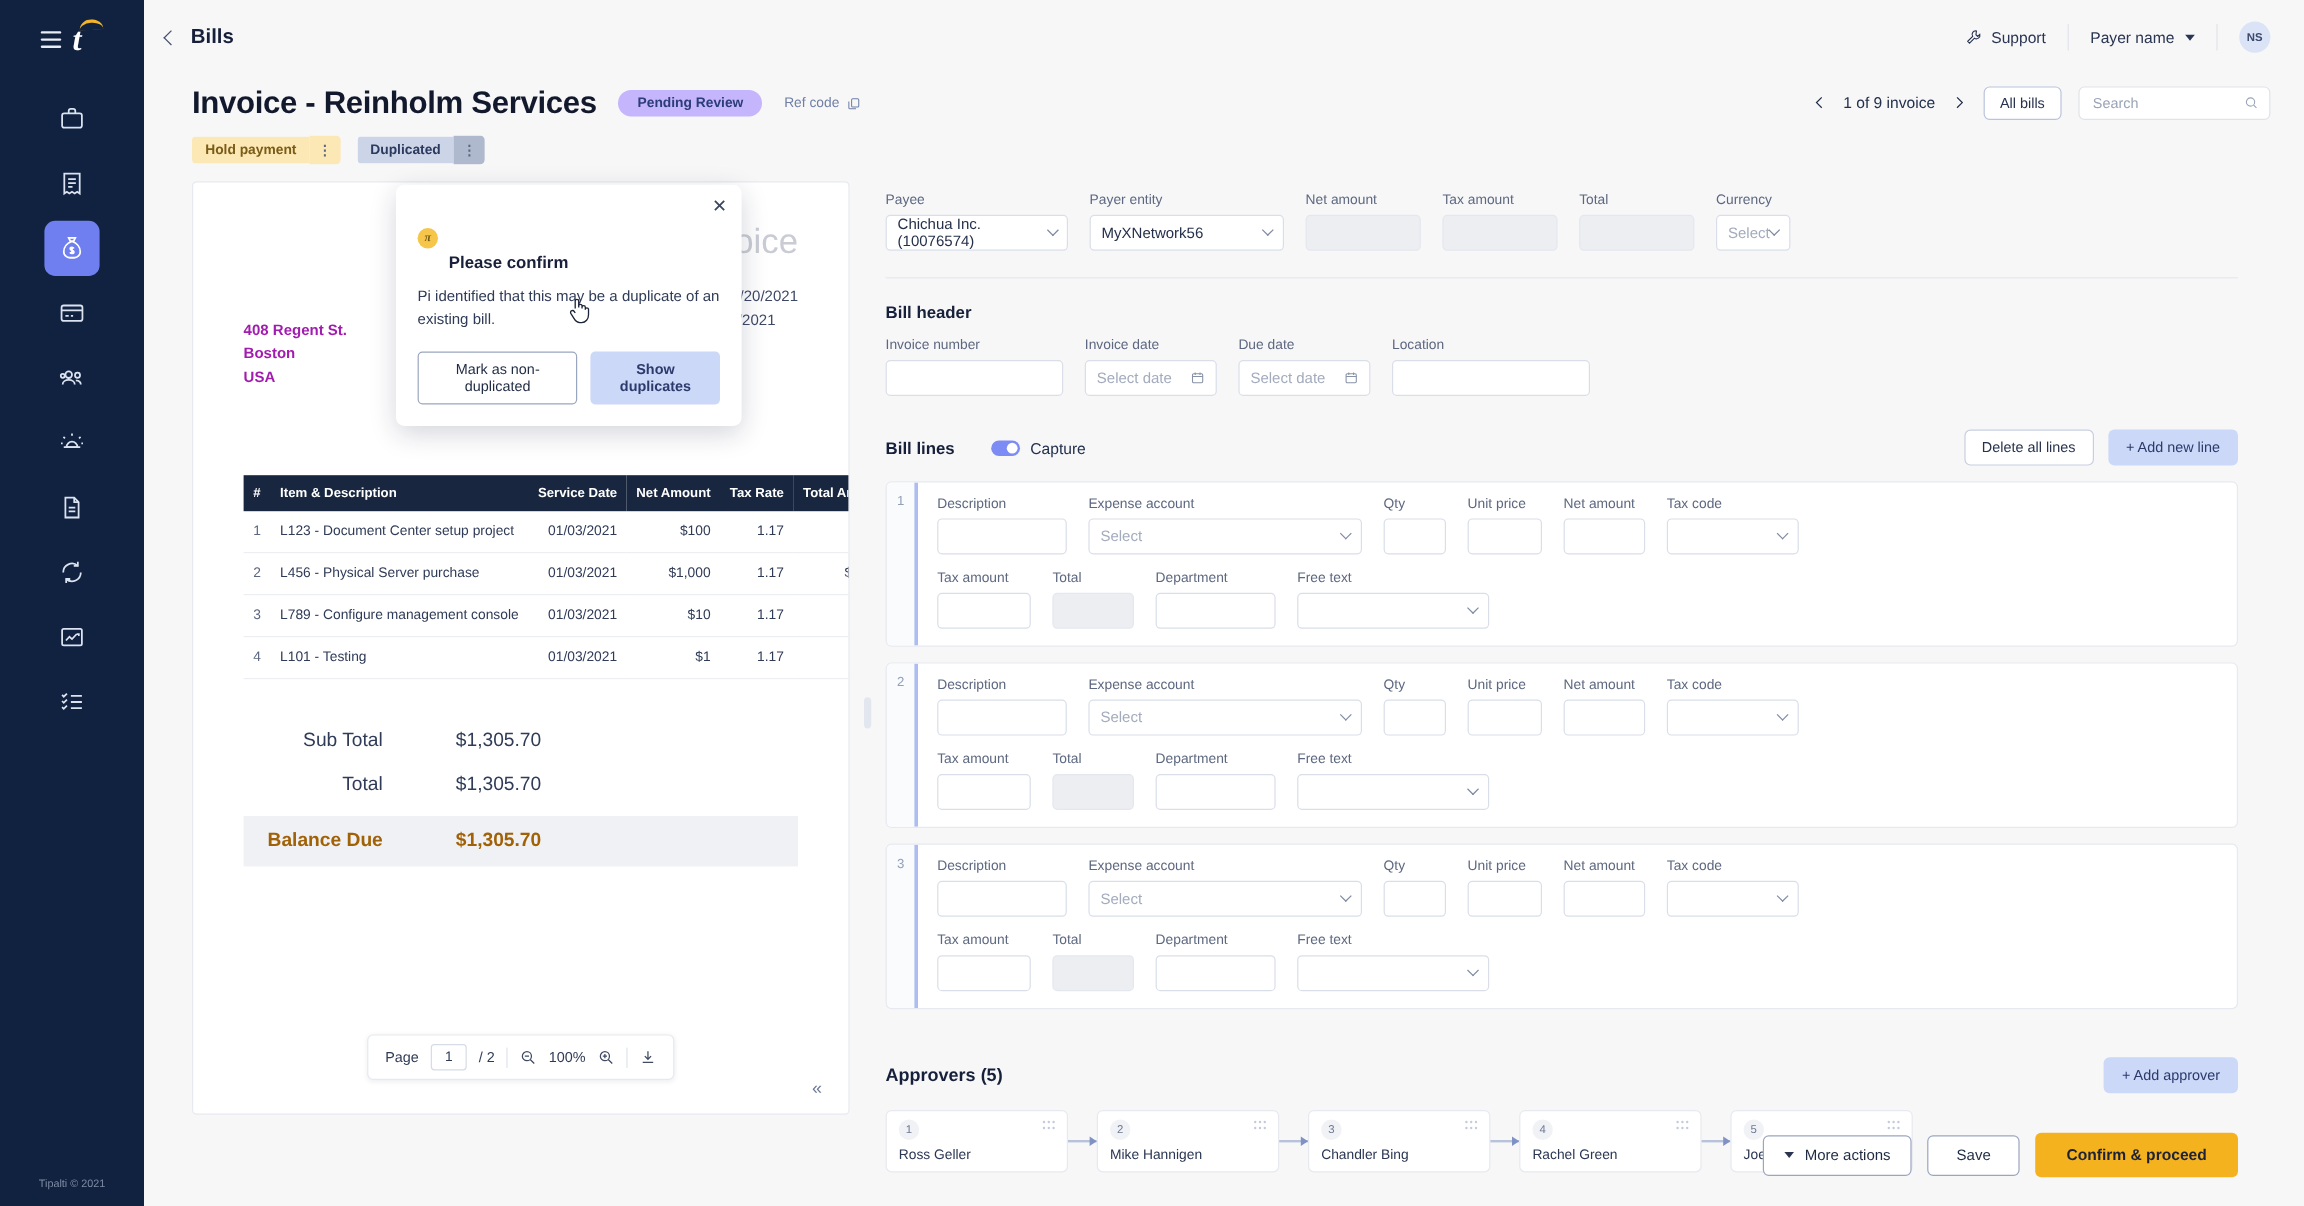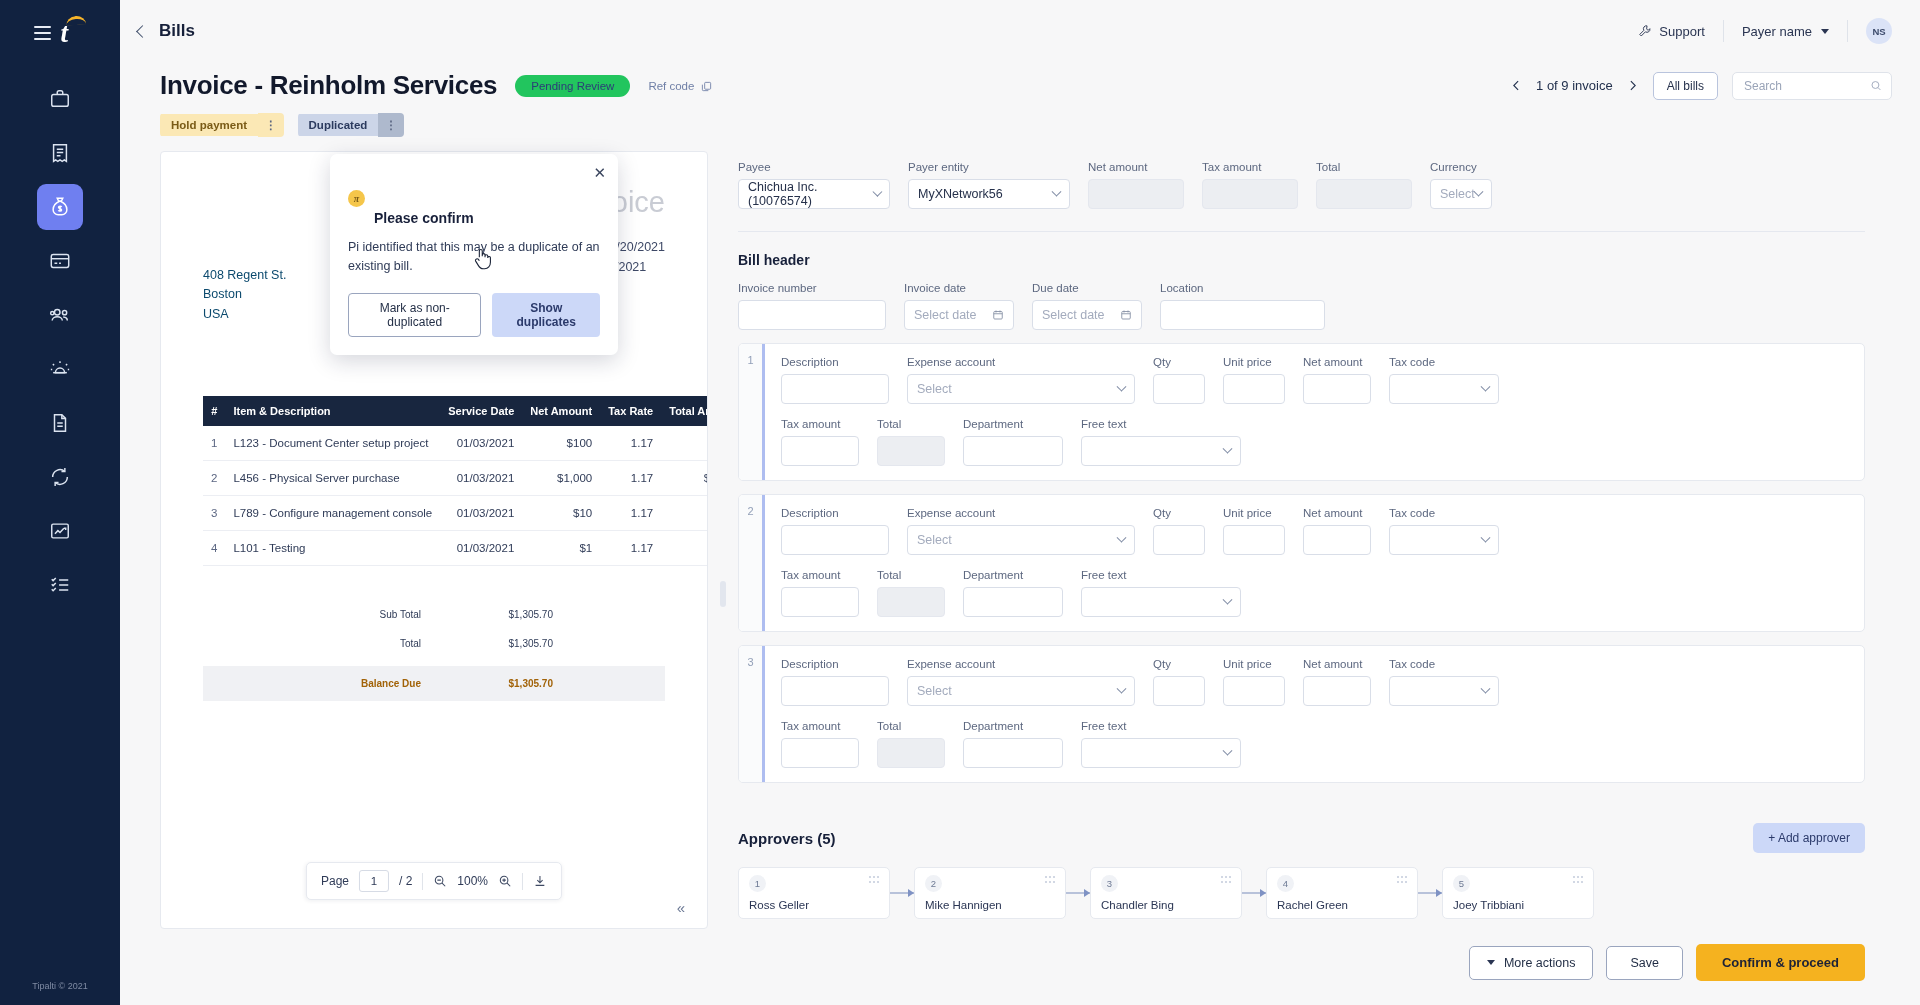--- a/index.html
+++ b/index.html
@@ -64,22 +64,22 @@
   .avatar {
     width:26px; height:26px; border-radius:50%; background:#dbe3f7; color:#3c4a6b;
     font-size:9.5px; font-weight:700; display:flex; align-items:center; justify-content:center;
     margin-left:18px; cursor:pointer;
   }
 
   
   .title-row { padding:8px 28px 0 40px; display:flex; align-items:center; gap:18px; }
   .inv-title { font-size:26px; font-weight:700; color:#12192c; letter-spacing:-.3px; }
   .pill-status {
-    background:#22c55e; color:#2c3d77; border-radius:14px; padding:5px 16px;
-    font-size:11.5px; font-weight:400; cursor:pointer;
+    background:#c4b5fd; color:#2c3d77; border-radius:14px; padding:5px 16px;
+    font-size:11.5px; font-weight:700; cursor:pointer;
   }
   .ref-code { display:flex; align-items:flex-end; gap:7px; font-size:11.5px; color:#6f7fa6; cursor:pointer; }
   .nav-right { margin-left:auto; display:flex; align-items:center; gap:14px; }
   .pager { display:flex; align-items:center; gap:13px; font-size:13px; color:#22304d; }
   .pg-arrow { cursor:pointer; display:flex; align-items:center; }
   .btn-allbills {
     border:1px solid #b9c4dd; background:#fff; border-radius:5px;
     font-size:12px; color:#27324d; padding:6px 13px; cursor:pointer;
   }
   .search-box {
@@ -110,40 +110,40 @@
 
   .left-pane {
     width:600px; flex:0 0 600px; position:relative; padding-left:40px; padding-right:12px;
   }
   .doc-card {
     background:#fff; border:1px solid #e6e9ef; border-radius:4px;
     height:778px; position:relative; overflow:hidden;
   }
   .doc-inner { padding:34px 42px 0 42px; position:relative; }
   .doc-head { display:flex; }
-  .doc-addr { font-size:12.5px; color:#0c4a6e; line-height:1.55; margin-top:80px; }
+  .doc-addr { font-size:12.5px; color:#a21caf; line-height:1.55; margin-top:80px;font-weight:bold; }
   .doc-right { margin-left:auto; text-align:left; }
   .doc-invoice-word { font-size:29px; color:#c9ccd4; font-weight:400; text-align:right; }
   .doc-dates { font-size:12.5px; color:#3d4866; line-height:1.6; margin-top:18px; }
 
   table.items { width:100%; border-collapse:collapse; margin-top:72px; }
   table.items th {
     background:#18263f; color:#fff; font-size:11px; font-weight:700;
     padding:9px 8px; text-align:left; white-space:nowrap;
   }
   table.items th.num { width:26px; text-align:center; }
   table.items th.r, table.items td.r { text-align:right; }
   table.items td {
     font-size:11.5px; color:#2f3b57; padding:11px 8px;
     border-bottom:1px solid #eceef3; white-space:nowrap;
   }
   table.items td.num { text-align:center; color:#5b6682; }
 
   .totals { margin-top:34px; }
-  .trow { display:flex; justify-content:center; align-items:center; font-size:10px; color:#2f3b57; padding:9px 0; }
+  .trow { display:flex; justify-content:flex-start; align-items:center; font-size:16px; color:#2f3b57; padding:9px 0; }
   .trow .lab { width:150px; text-align:right; padding-right:34px; }
   .trow .val { width:108px; text-align:right; padding-right:10px; }
   .trow.bal { background:#f0f1f4; font-weight:700; color:#a16207; margin-top:8px; padding:12px 0; }
 
   .pdf-toolbar {
     position:absolute; left:50%; transform:translateX(-50%); bottom:28px;
     background:#fff; border:1px solid #e6e9ef; border-radius:5px;
     box-shadow:0 1px 4px rgba(20,30,60,.07);
     display:flex; align-items:center; gap:10px; padding:7px 14px; font-size:12px; color:#2f3b57;
   }
@@ -641,20 +641,31 @@
                 </svg>
               </div>
             </div>
             <div class="fld-loc">
               <span class="field-label">Location</span>
               <div class="inp"></div>
             </div>
           </div>
         </div>
 
+        <div class="bill-lines-head">
+          <div class="sec-title">Bill lines</div>
+          <div class="toggle-wrap">
+            <div class="toggle"></div>
+            <span class="toggle-label">Capture</span>
+          </div>
+          <div class="bl-actions">
+            <button class="btn-outline">Delete all lines</button>
+            <button class="btn-soft">+ Add new line</button>
+          </div>
+        </div>
 
         <div class="line-card">
           <div class="line-idx">1</div>
           <div class="line-body">
             <div class="lrow">
               <div class="f-desc">
                 <span class="field-label">Description</span>
                 <div class="inp"></div>
               </div>
               <div class="f-exp">

